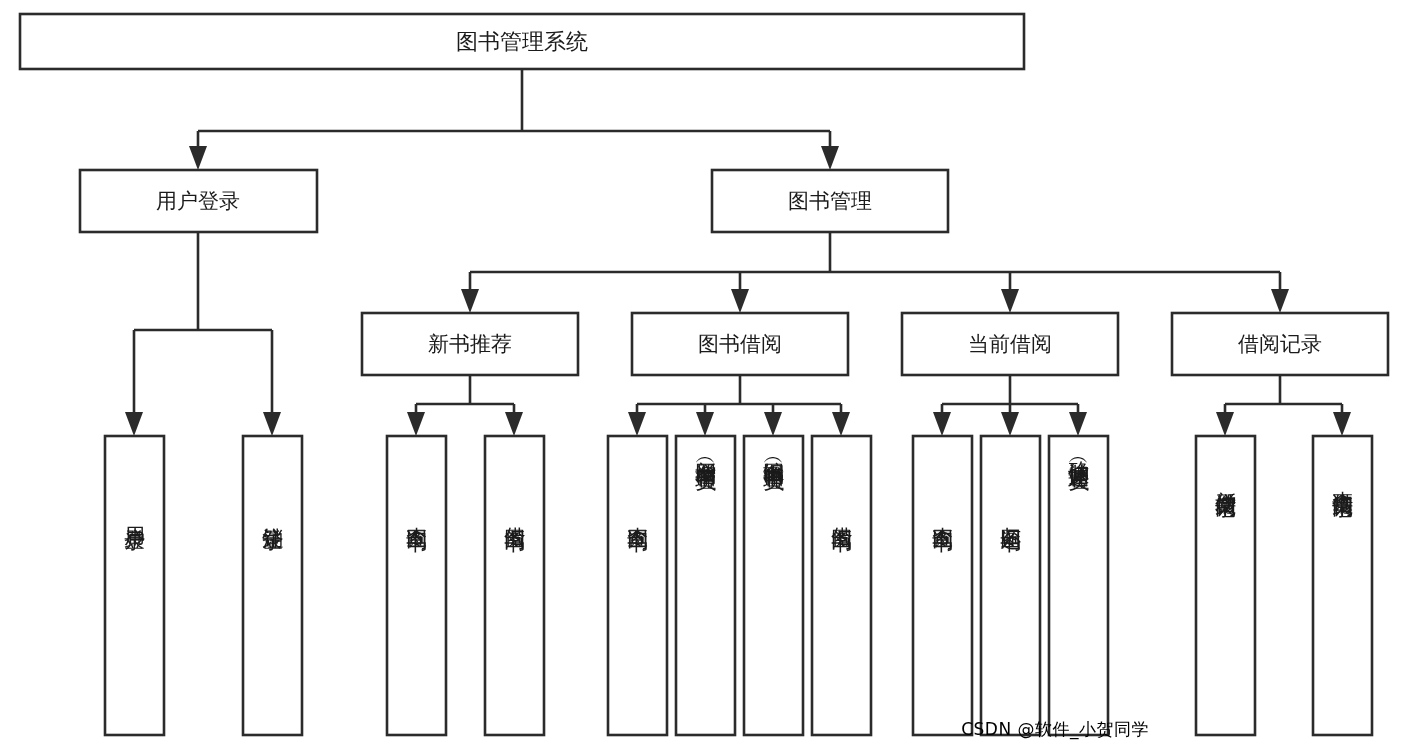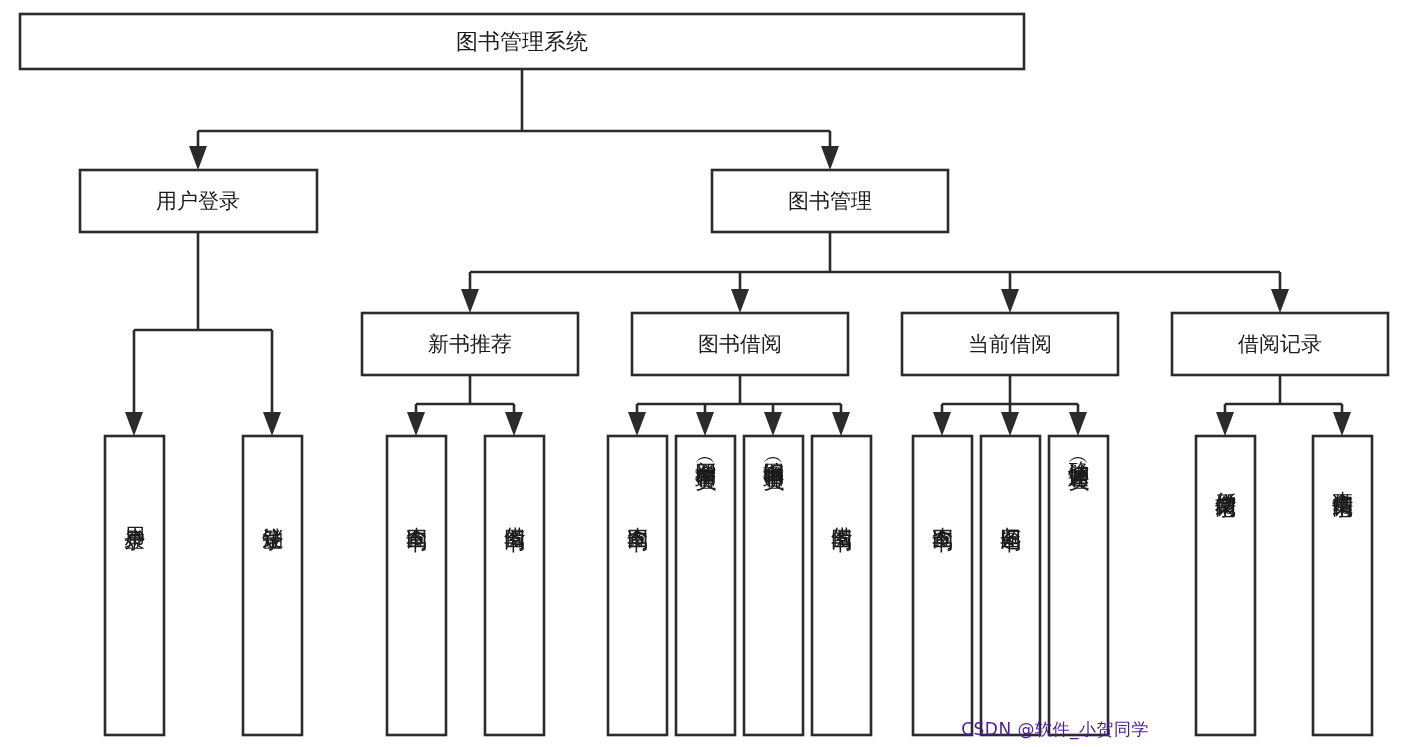--- a/index.html
+++ b/index.html
@@ -70,21 +70,21 @@
     letter-spacing: 1.5px;
     white-space: nowrap;
     text-align: left;
   }
   .watermark {
     position: absolute;
     right: 8px;
     bottom: 6px;
     font-family: "DejaVu Sans", "Liberation Sans", sans-serif;
     font-size: 17px;
-    color: #4c1d95;
+    color: #000000;
     letter-spacing: 0.5px;
     white-space: nowrap;
   }
 </style>
 </head>
 <body>
 
 <div id="diagram-root">
 
   <svg id="flow-svg" viewBox="0 0 1405 747">

